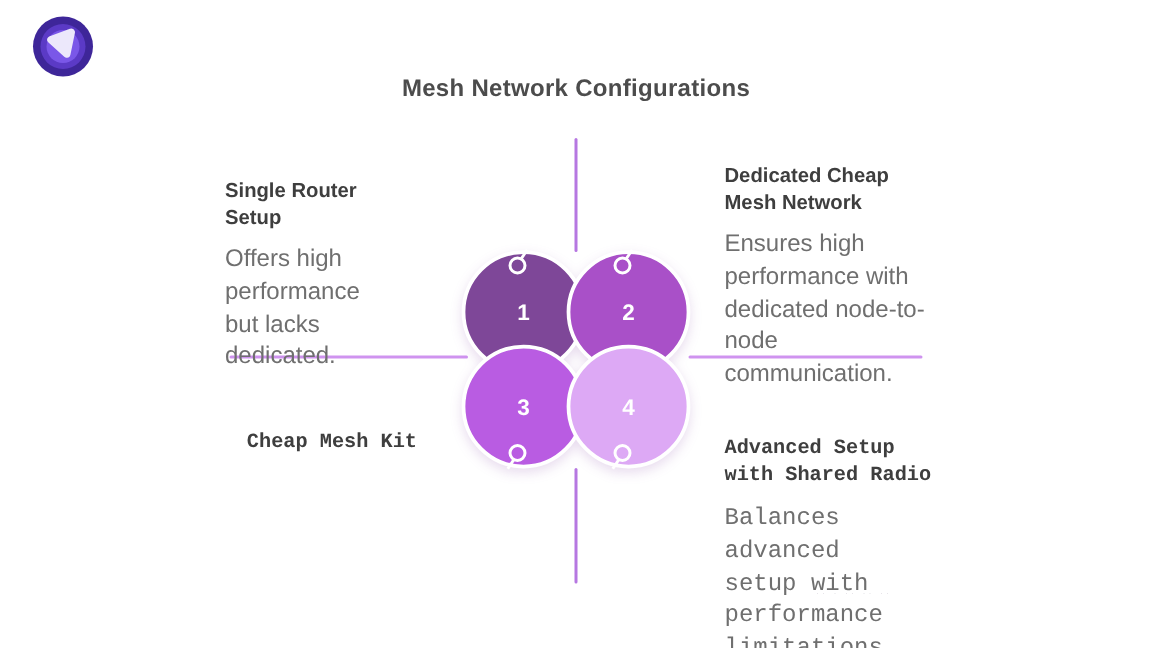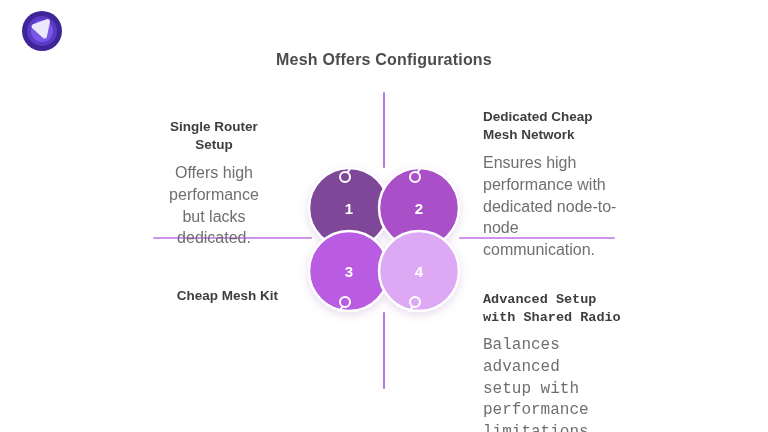--- a/index.html
+++ b/index.html
@@ -3,23 +3,23 @@
 <meta charset="utf-8">
 <style>
   html,body{margin:0;padding:0;background:#fff;}
   .stage{position:relative;width:768px;height:432px;background:#ffffff;overflow:hidden;
          font-family:"Liberation Sans", sans-serif;}
   .title{position:absolute;left:0;right:0;top:51px;text-align:center;
          font-size:16px;font-weight:700;color:#4c4c4c;letter-spacing:.2px;}
   .quad{position:absolute;}
   .quad .heading{font-size:13.5px;font-weight:700;color:#3e3e3e;line-height:1.35;white-space:pre-line;}
   .quad .body{font-size:16px;font-weight:400;color:#6f6f6f;line-height:1.35;margin-top:8px;white-space:pre-line;}
-  .q-tl{left:150px;top:118px;width:128px;text-align:center;}
+  .q-tl{left:150px;top:118px;width:128px;text-align:left;}
   .q-tr{left:483px;top:108px;width:140px;text-align:left;}
-  .q-bl{left:150px;top:287px;width:128px;text-align:right;}
+  .q-bl{left:150px;top:287px;width:128px;text-align:right;font-family:Liberation Mono, monospace;}
   .q-br{left:483px;top:291px;width:140px;text-align:left;font-family:Liberation Mono, monospace;}
   .line{position:absolute;border-radius:1px;}
   .v-line{width:2px;}
   .h-line{height:2px;}
   .venn-svg{position:absolute;left:299px;top:158px;
             filter:drop-shadow(0 3px 4px rgba(110,40,150,.16));}
   .venn-num{font-family:"Liberation Sans", sans-serif;font-size:15px;font-weight:700;fill:#ffffff;}
   .logo{position:absolute;left:22px;top:11px;width:40px;height:40px;cursor:pointer;}
   .logo .ring{position:absolute;border-radius:50%;}
   .logo .r0{left:0;top:0;width:40px;height:40px;}
@@ -36,21 +36,21 @@
 
   <div class="logo">
     <div class="ring r0" style="background: rgb(62, 38, 153);"></div>
     <div class="ring r1" style="background: rgb(91, 58, 198);"></div>
     <div class="ring r2" style="background: rgb(122, 87, 232);"></div>
     <svg width="40" height="40" viewBox="0 0 40 40">
       <polygon points="12,15.5 25.5,10.5 22.5,25" stroke="#ece8fb" stroke-width="5" stroke-linejoin="round" fill="#ece8fb"></polygon>
     </svg>
   </div>
 
-  <div class="title">Mesh Offers Configurations</div>
+  <div class="title">Mesh Network Configurations</div>
 
   <div class="line v-line" style="left: 383px; top: 92px; height: 76px; background: rgb(182, 119, 225);"></div>
   <div class="line v-line" style="left: 383px; top: 312px; height: 77px; background: rgb(182, 119, 225);"></div>
   <div class="line h-line" style="left: 153px; top: 237px; width: 159px; background: rgb(207, 147, 239);"></div>
   <div class="line h-line" style="left: 459px; top: 237px; width: 156px; background: rgb(207, 147, 239);"></div>
 
   <div class="quad q-tl">
     <div class="heading">Single Router
 Setup</div>
     <div class="body">Offers high performance

